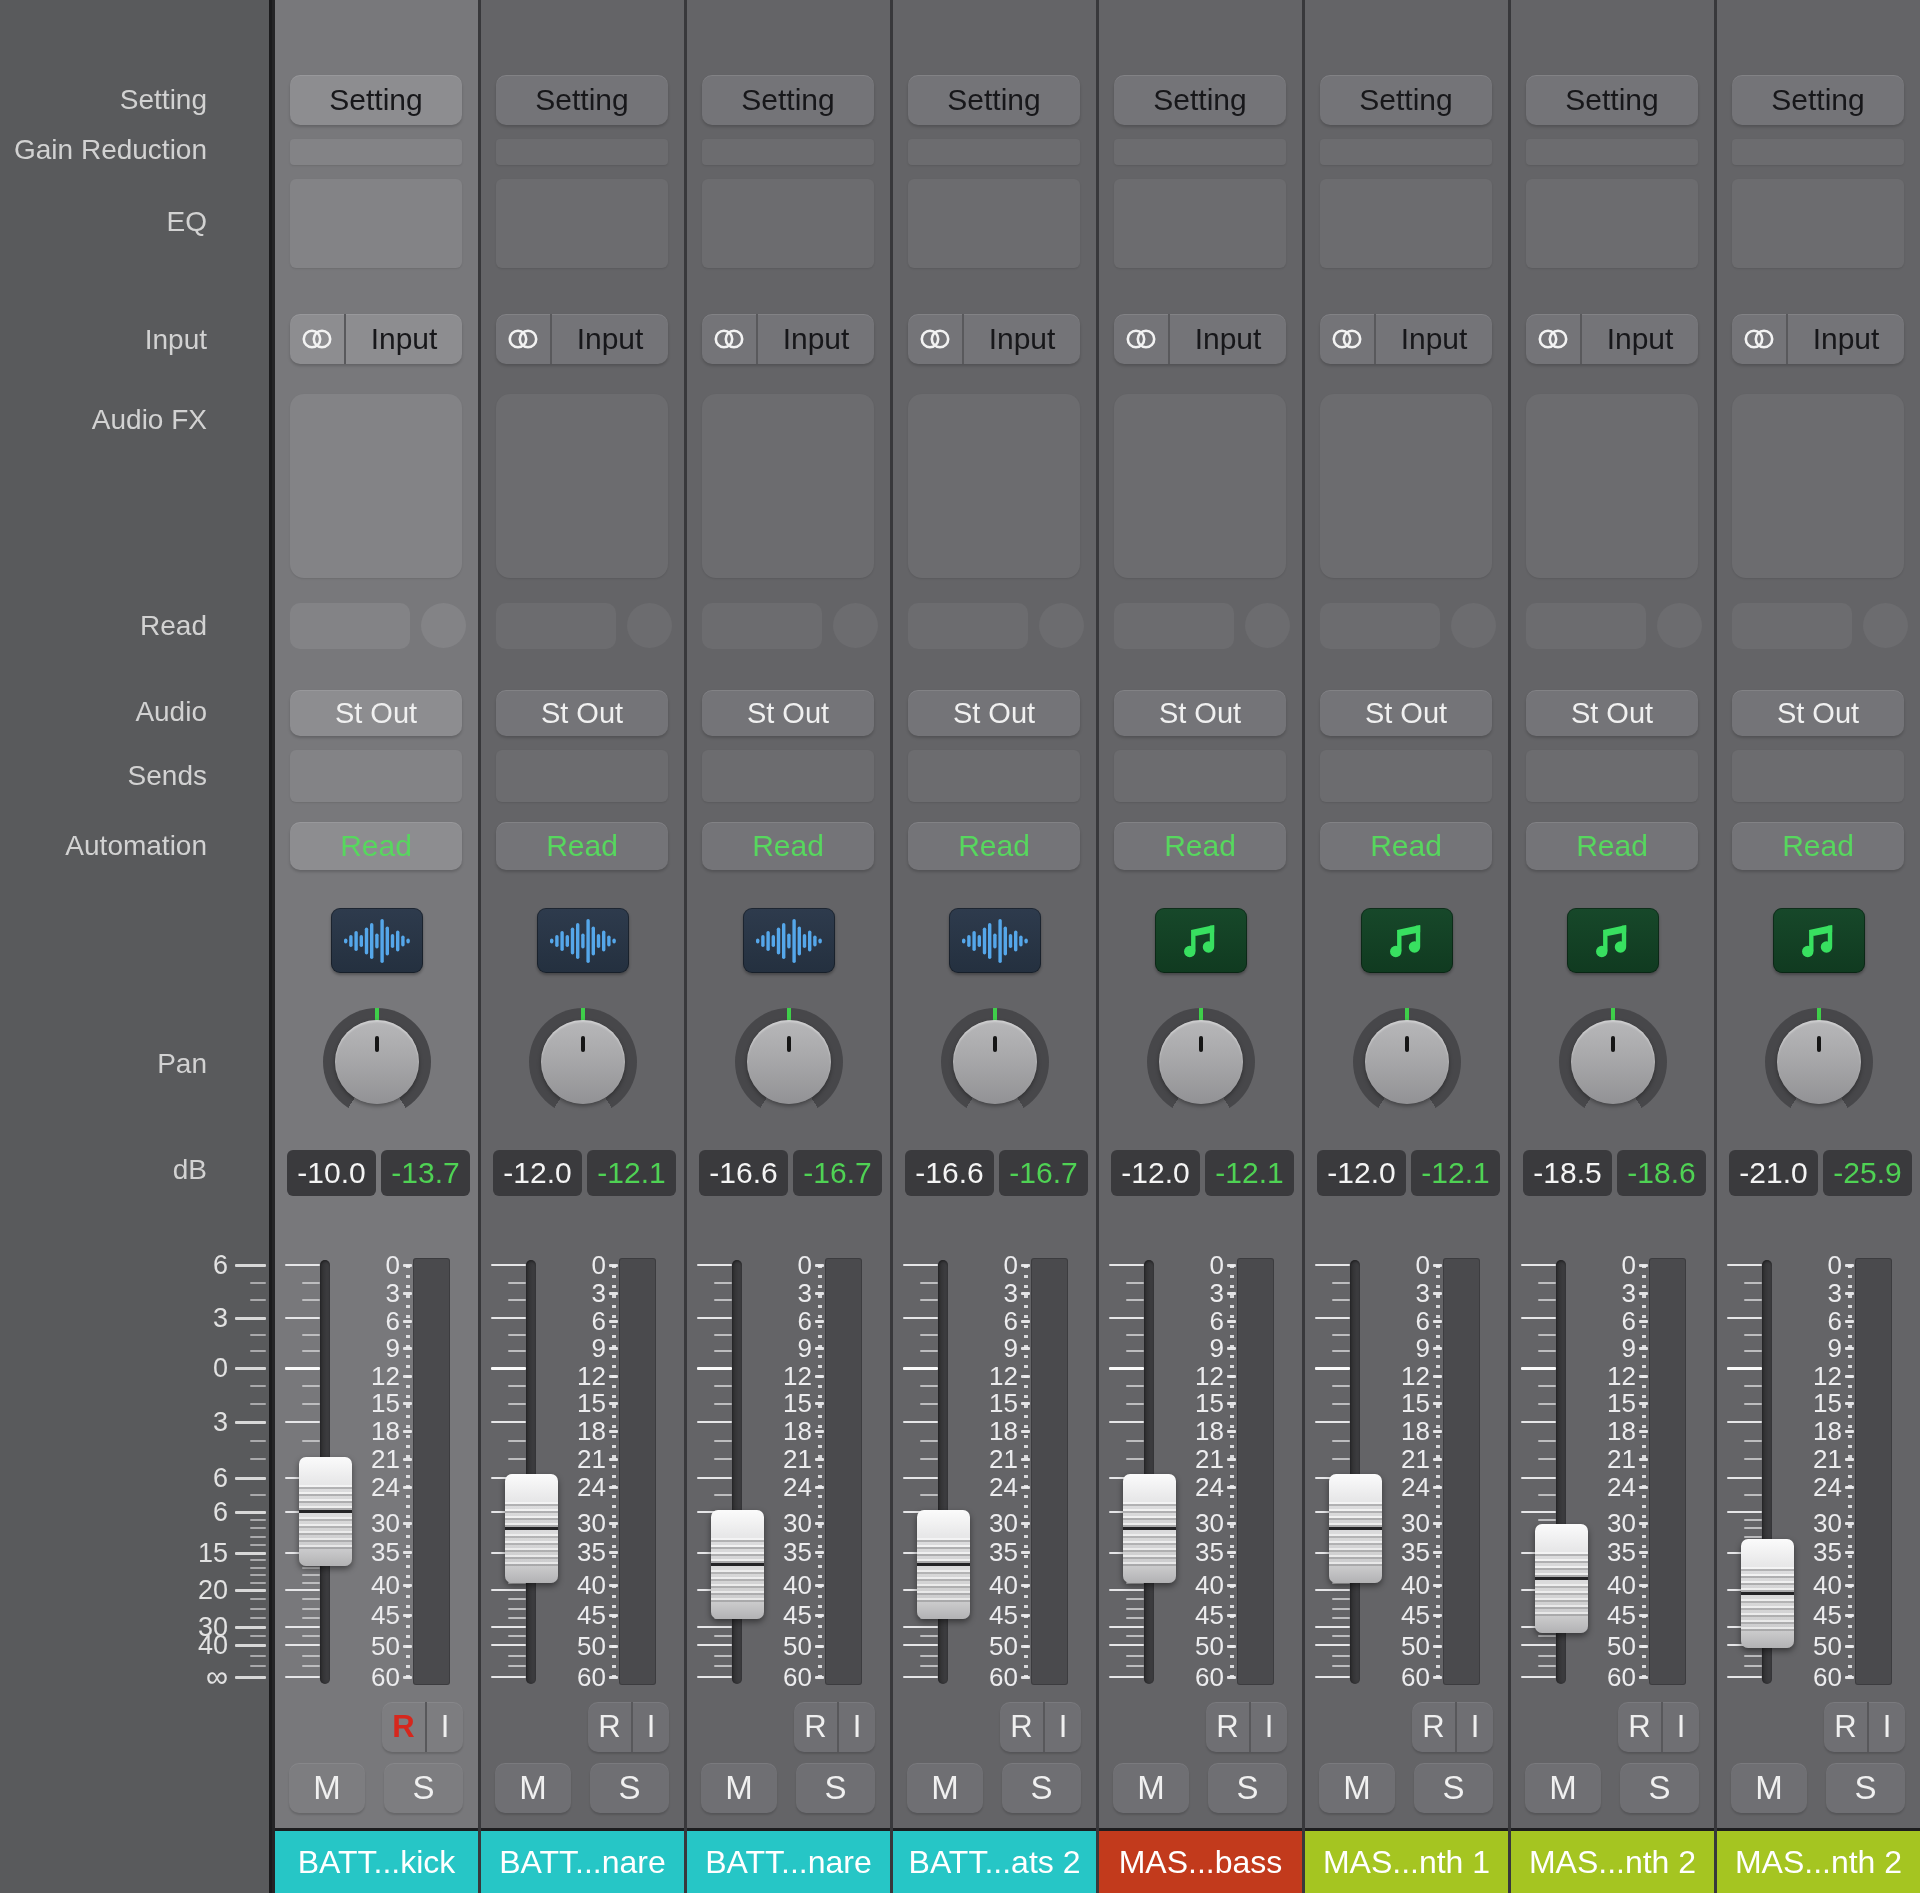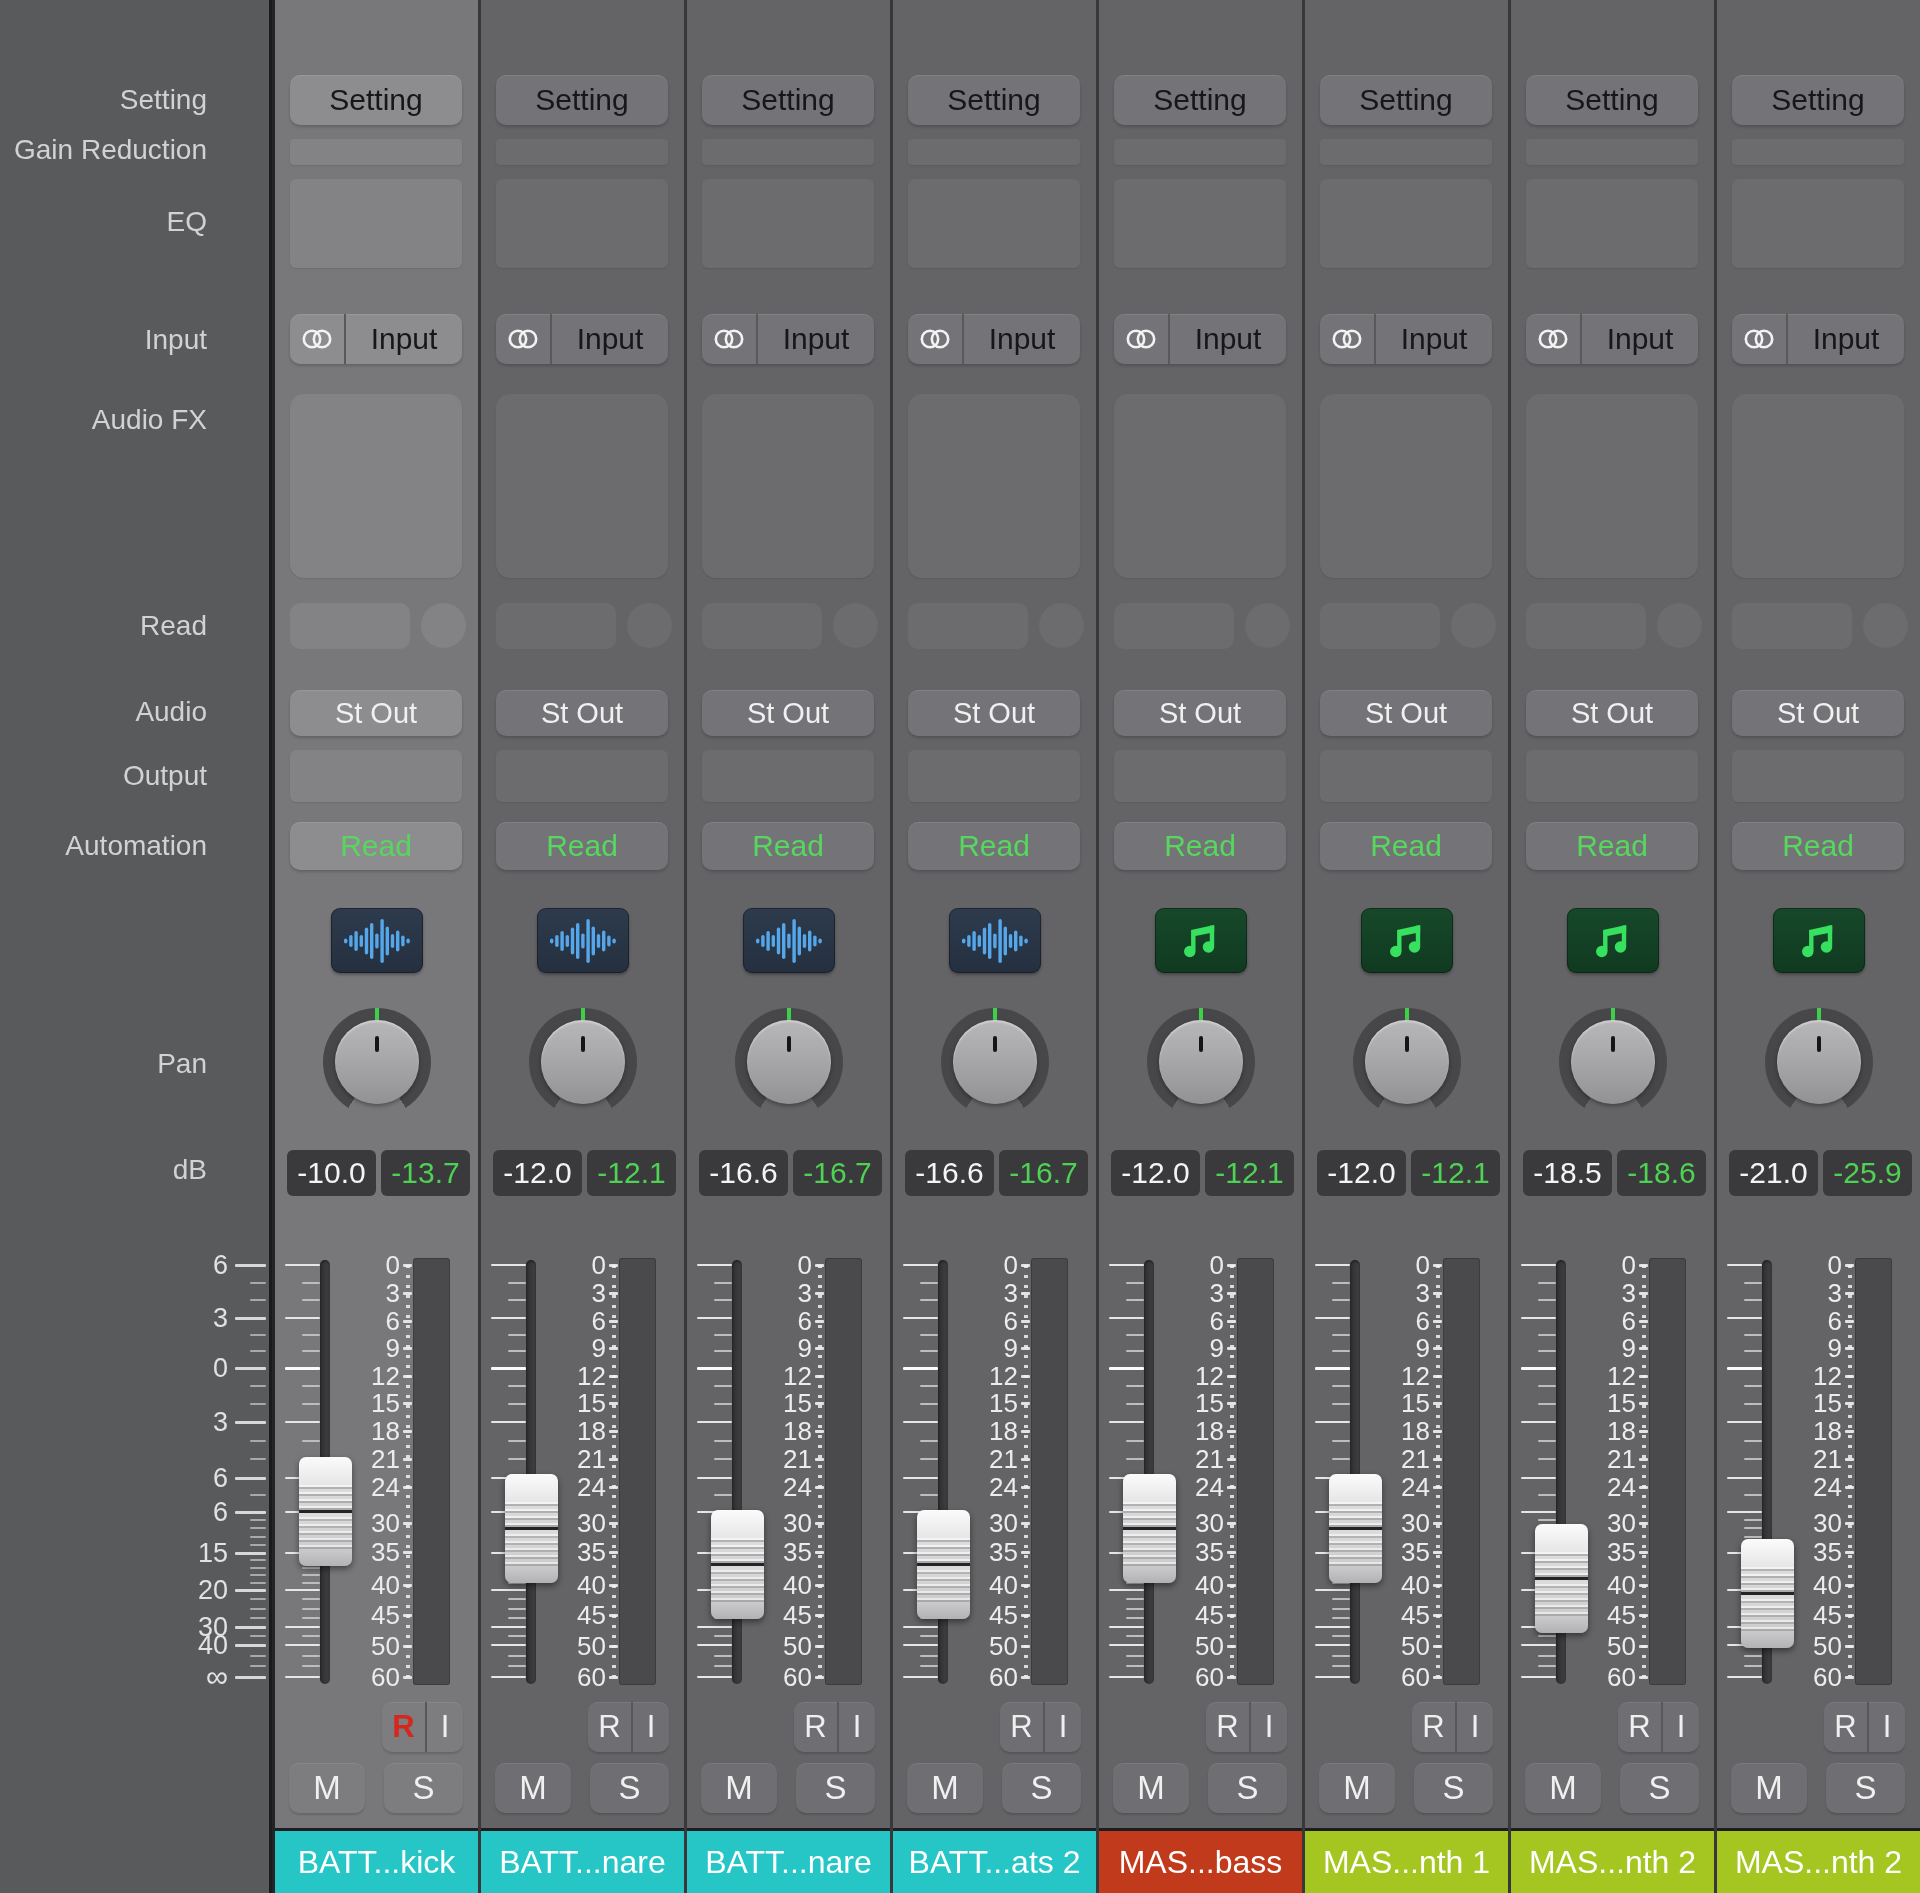--- a/index.html
+++ b/index.html
@@ -196,21 +196,21 @@
 <div class="mixer">
 
   <div class="labels-col">
     <div class="row-label rl-setting">Setting</div>
     <div class="row-label rl-gain">Gain Reduction</div>
     <div class="row-label rl-eq">EQ</div>
     <div class="row-label rl-input">Input</div>
     <div class="row-label rl-audiofx">Audio FX</div>
     <div class="row-label rl-sends">Read</div>
     <div class="row-label rl-output">Audio</div>
-    <div class="row-label rl-group">Output</div>
+    <div class="row-label rl-group">Sends</div>
     <div class="row-label rl-automation">Automation</div>
     <div class="row-label rl-pan">Pan</div>
     <div class="row-label rl-db">dB</div>
     <div class="master-scale" id="master-scale">
         <div class="ms-lbl" style="top: -7px;">6</div>
         <div class="mtick major" style="top: 6px;"></div>
         <div class="mtick minor" style="top: 23.6611px;"></div>
         <div class="mtick minor" style="top: 41.3221px;"></div>
         <div class="ms-lbl" style="top: 45.9832px;">3</div>
         <div class="mtick major" style="top: 58.9832px;"></div>

